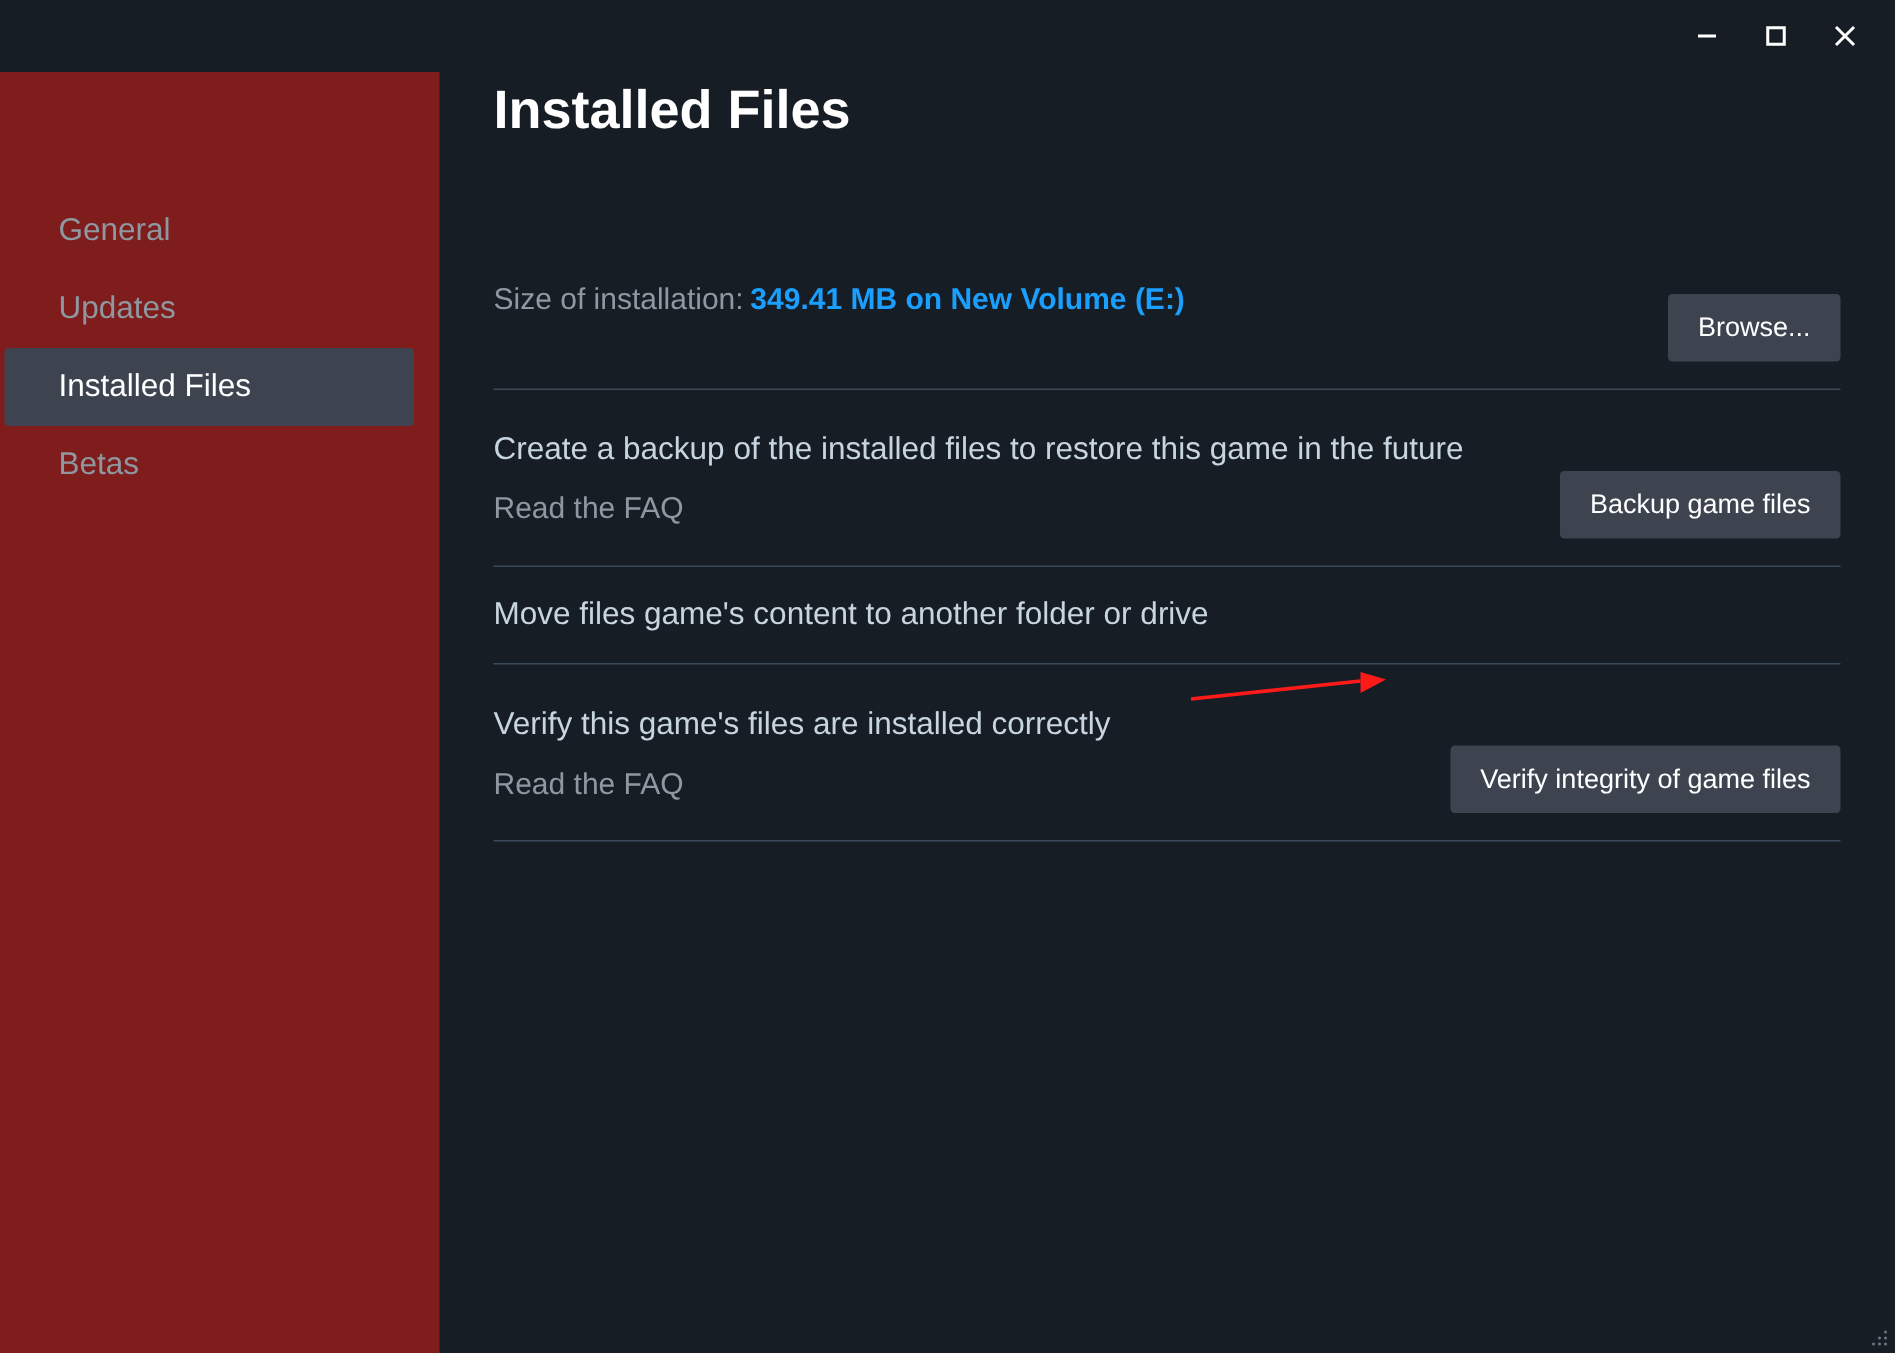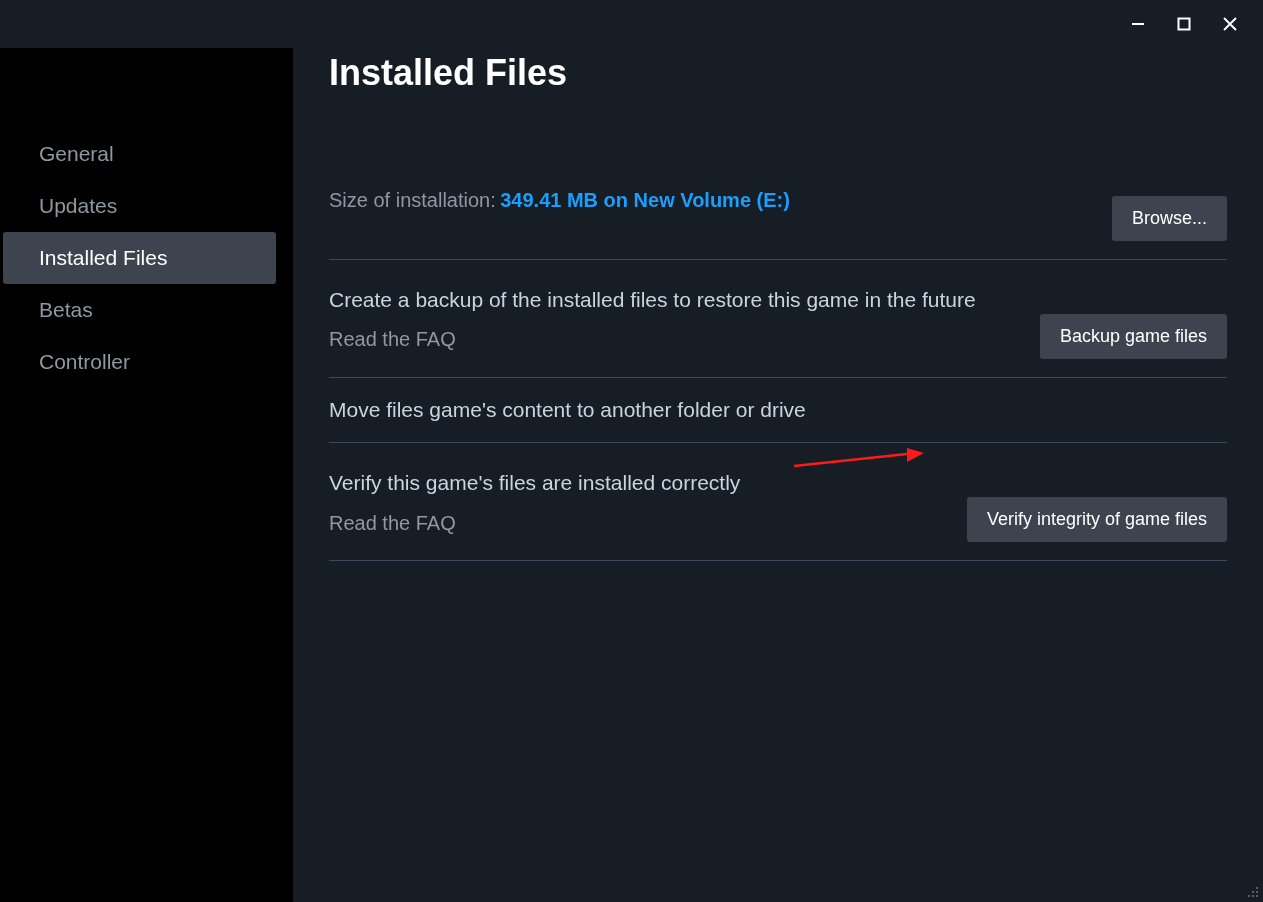--- a/index.html
+++ b/index.html
@@ -39,21 +39,21 @@
       cursor: pointer;
       color: #fff;
     }
     .body {
       flex: 1;
       display: flex;
       min-height: 0;
     }
     .sidebar {
       width: 293px;
-      background: #000000;
+      background: #7f1d1d;
       display: flex;
       flex-direction: column;
       padding-top: 80px;
     }
     .sidebar-item {
       padding: 14px 36px;
       font-size: 21px;
       color: #8f98a0;
       cursor: pointer;
       margin: 0 17px 0 3px;
@@ -162,21 +162,20 @@
       </svg>
     </div>
   </div>
 
   <div class="body">
     <div class="sidebar">
       <div class="sidebar-item">General</div>
       <div class="sidebar-item">Updates</div>
       <div class="sidebar-item active">Installed Files</div>
       <div class="sidebar-item">Betas</div>
-      <div class="sidebar-item">Controller</div>
     </div>
 
     <div class="main">
       <h1 class="page-title">Installed Files</h1>
 
       <div class="row">
         <div class="row-text">
           <span class="row-label">Size of installation:</span>
           <span> </span>
           <span class="row-value">349.41 MB on New Volume (E:)</span>

